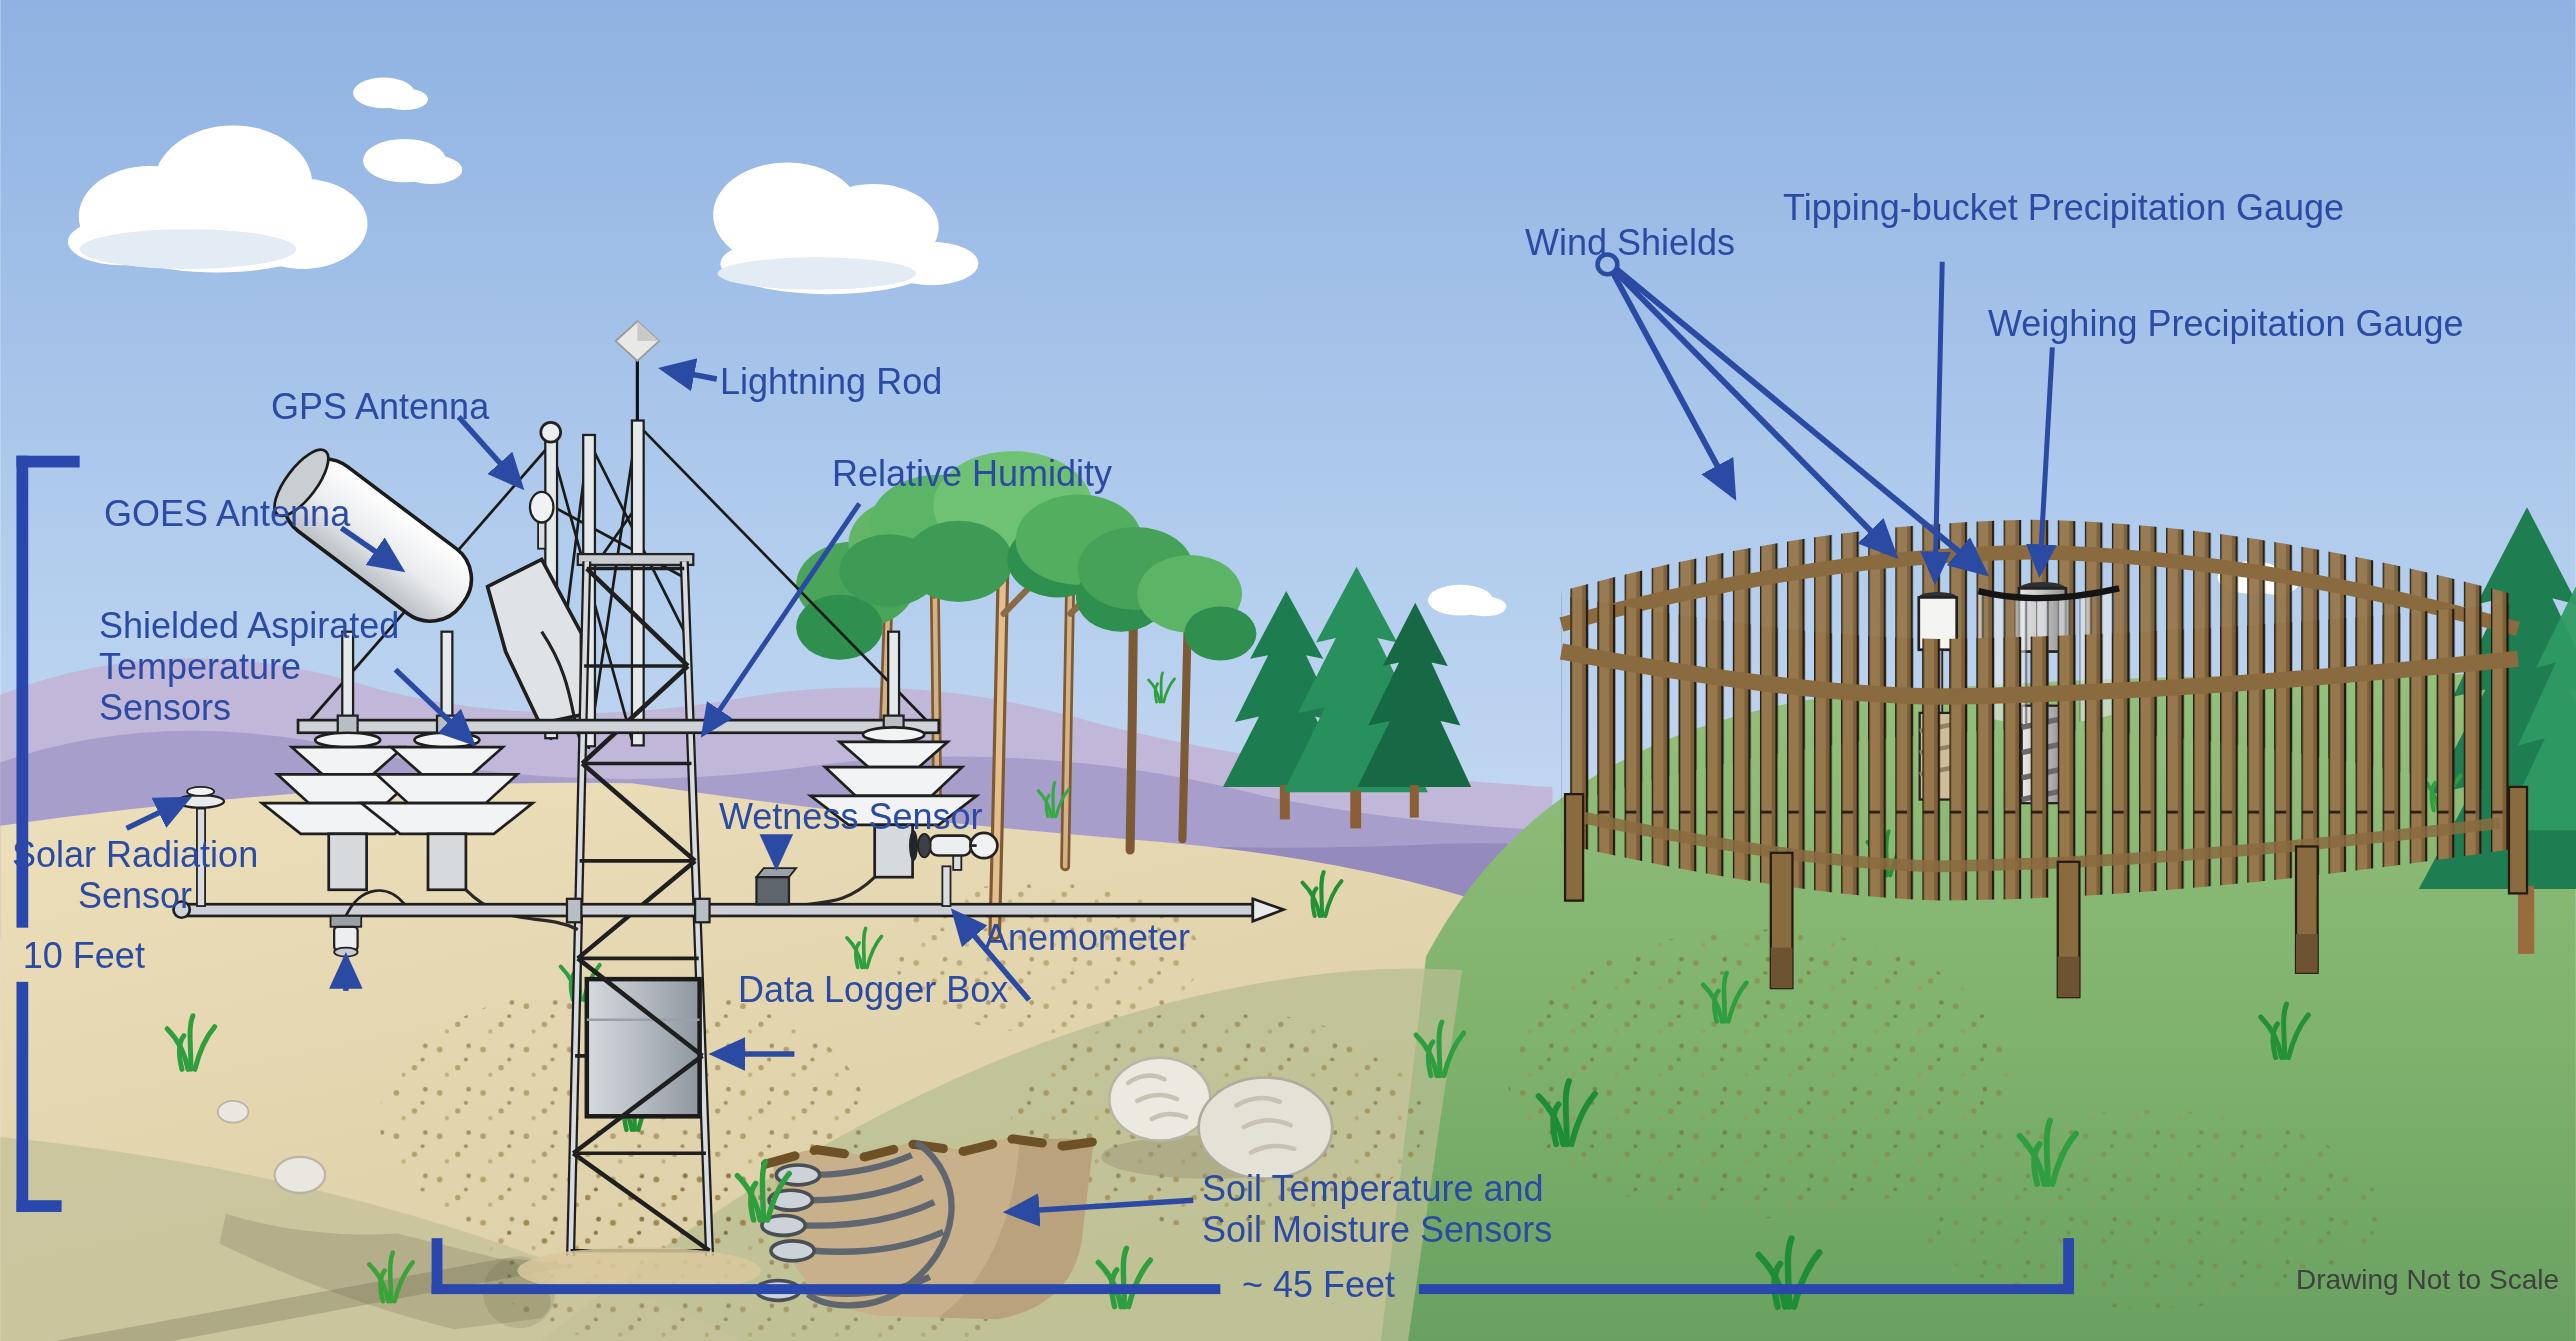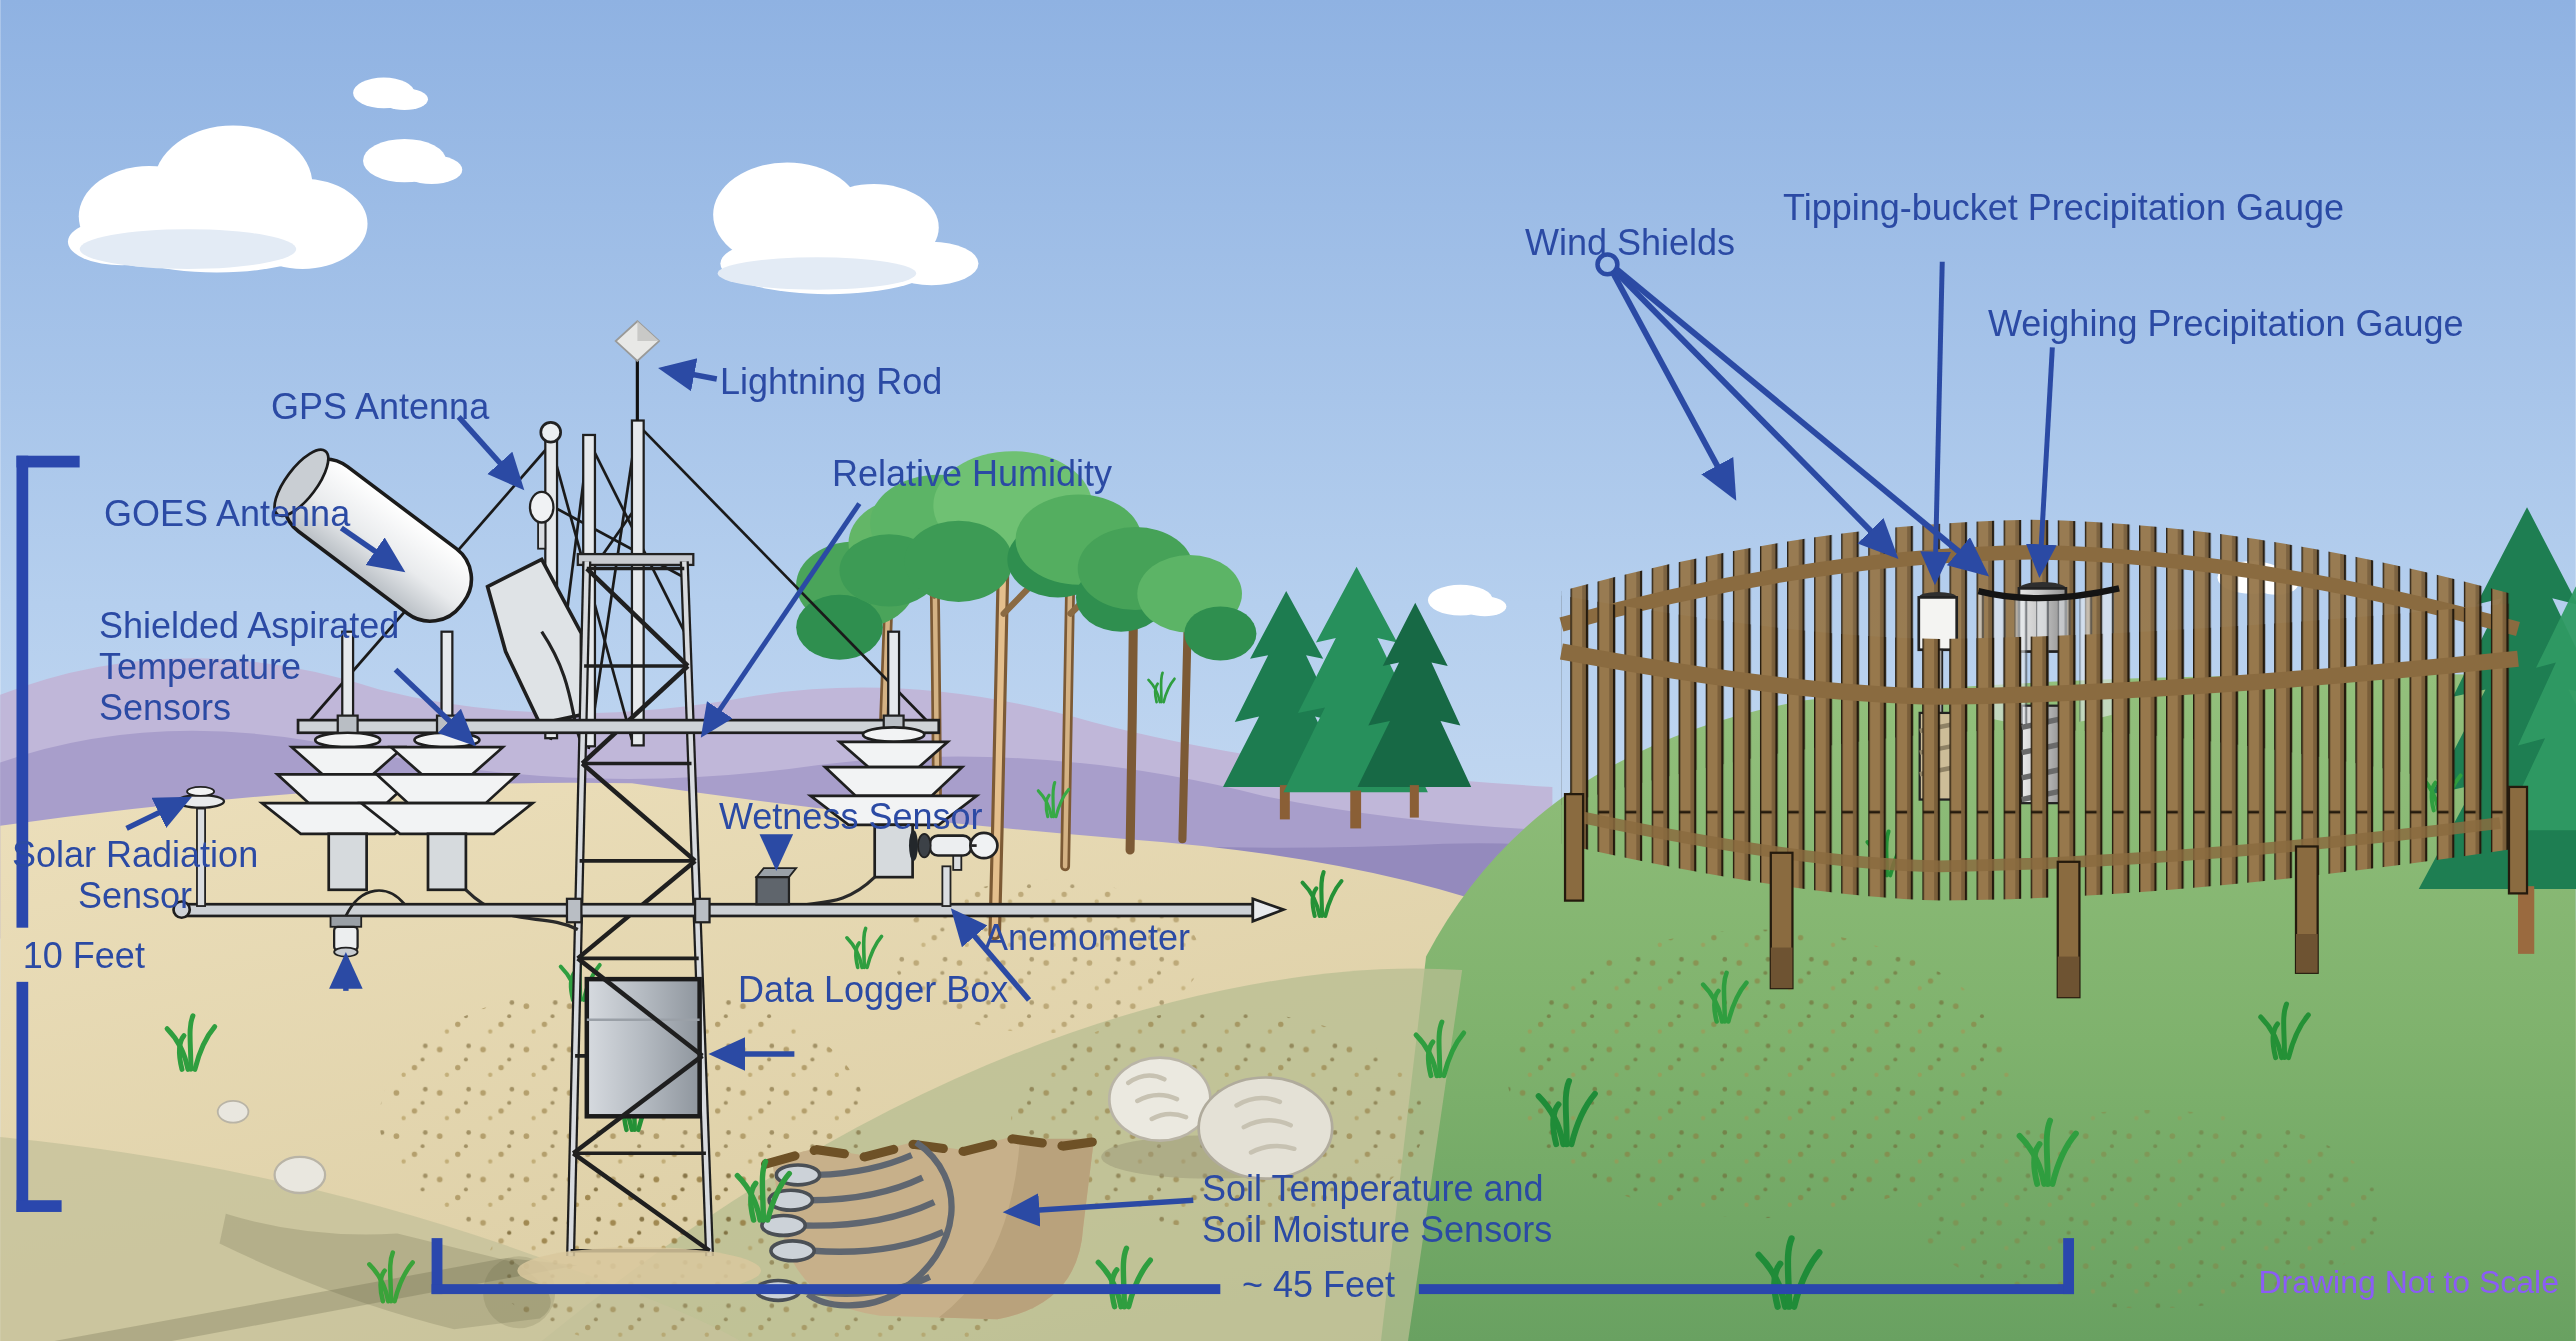--- a/index.html
+++ b/index.html
@@ -6,21 +6,21 @@
   .stage{
     position:relative;width:2576px;height:1341px;overflow:hidden;
     font-family:"Liberation Sans",sans-serif;
   }
   .stage svg.scene{position:absolute;left:0;top:0;width:2576px;height:1341px;display:block;}
   .lbl{
     position:absolute;font-size:36px;line-height:1.14;color:#2b4aa4;
     white-space:pre-line;letter-spacing:0;
   }
   .lbl.center{text-align:center;}
-  .lbl.note{color:#8b5cf6;font-size:32px;}
+  .lbl.note{color:#404040;font-size:28px;}
 </style>
 </head>
 <body>
 
 <div class="stage">
 
 <svg class="scene" viewBox="0 0 2854 1486" aria-hidden="true">
   <defs>
     <linearGradient id="skyG" x1="0" y1="0" x2="0" y2="1">
       <stop offset="0" stop-color="#8fb2e2"></stop>

